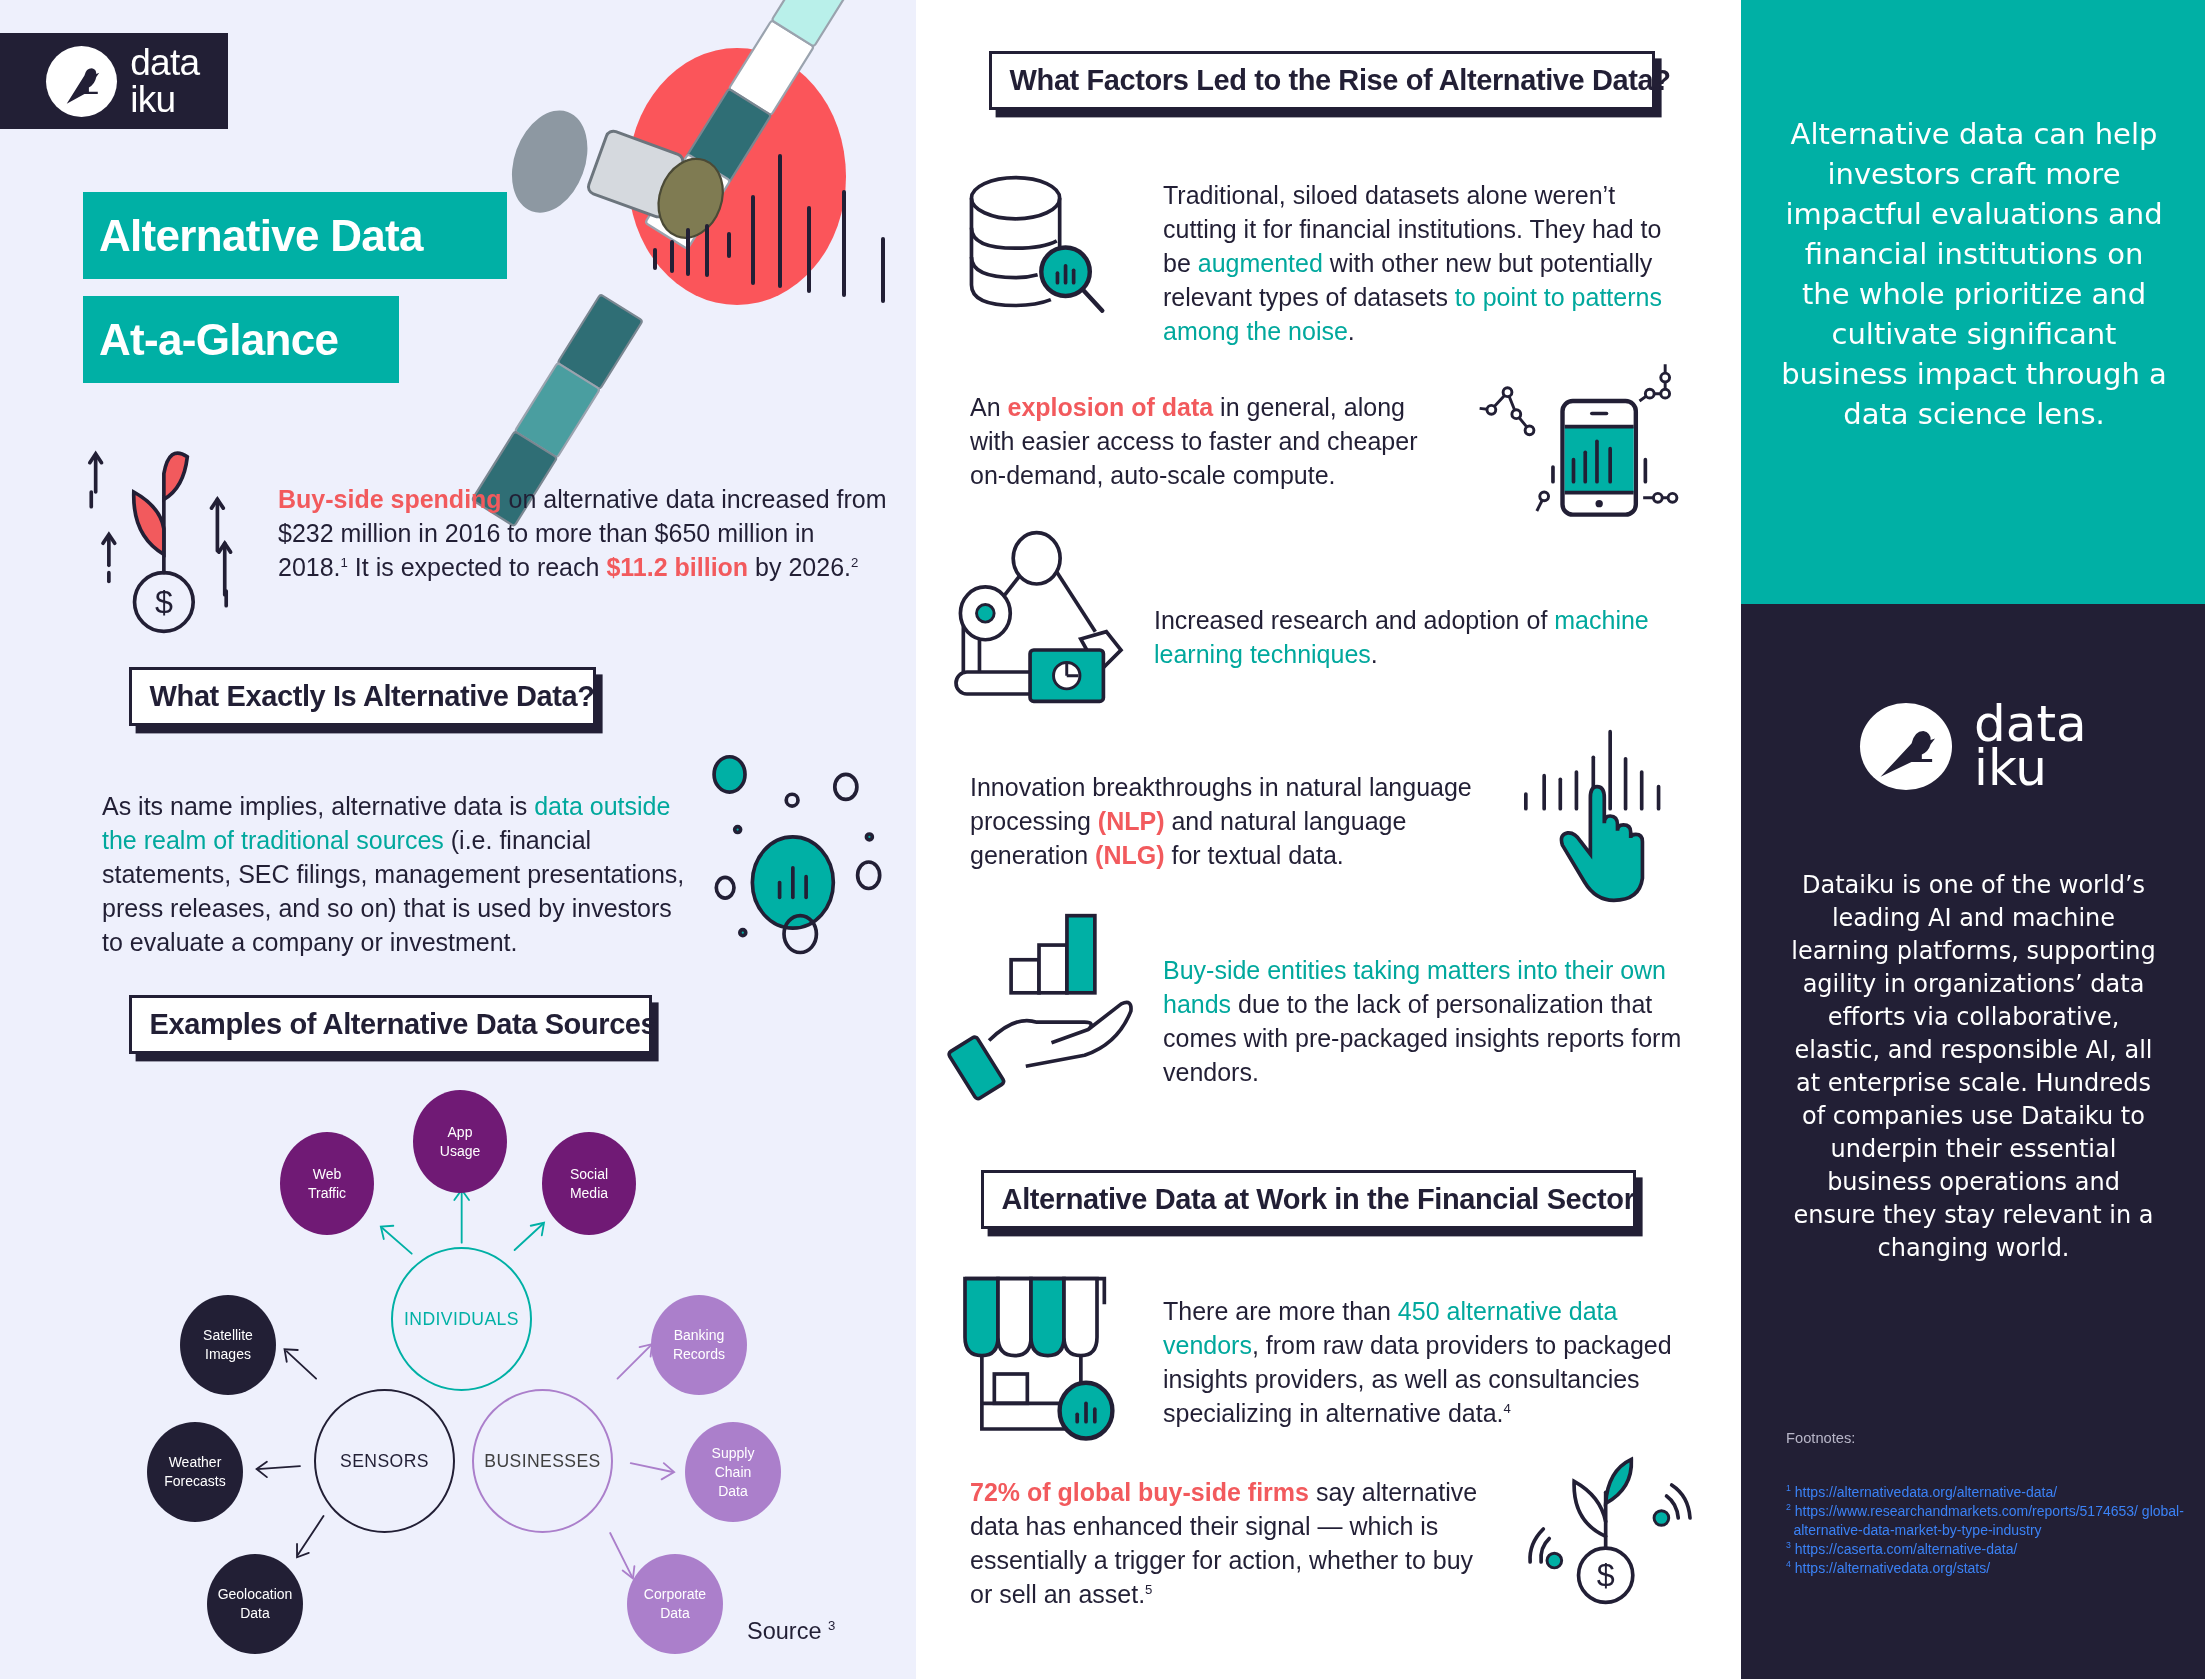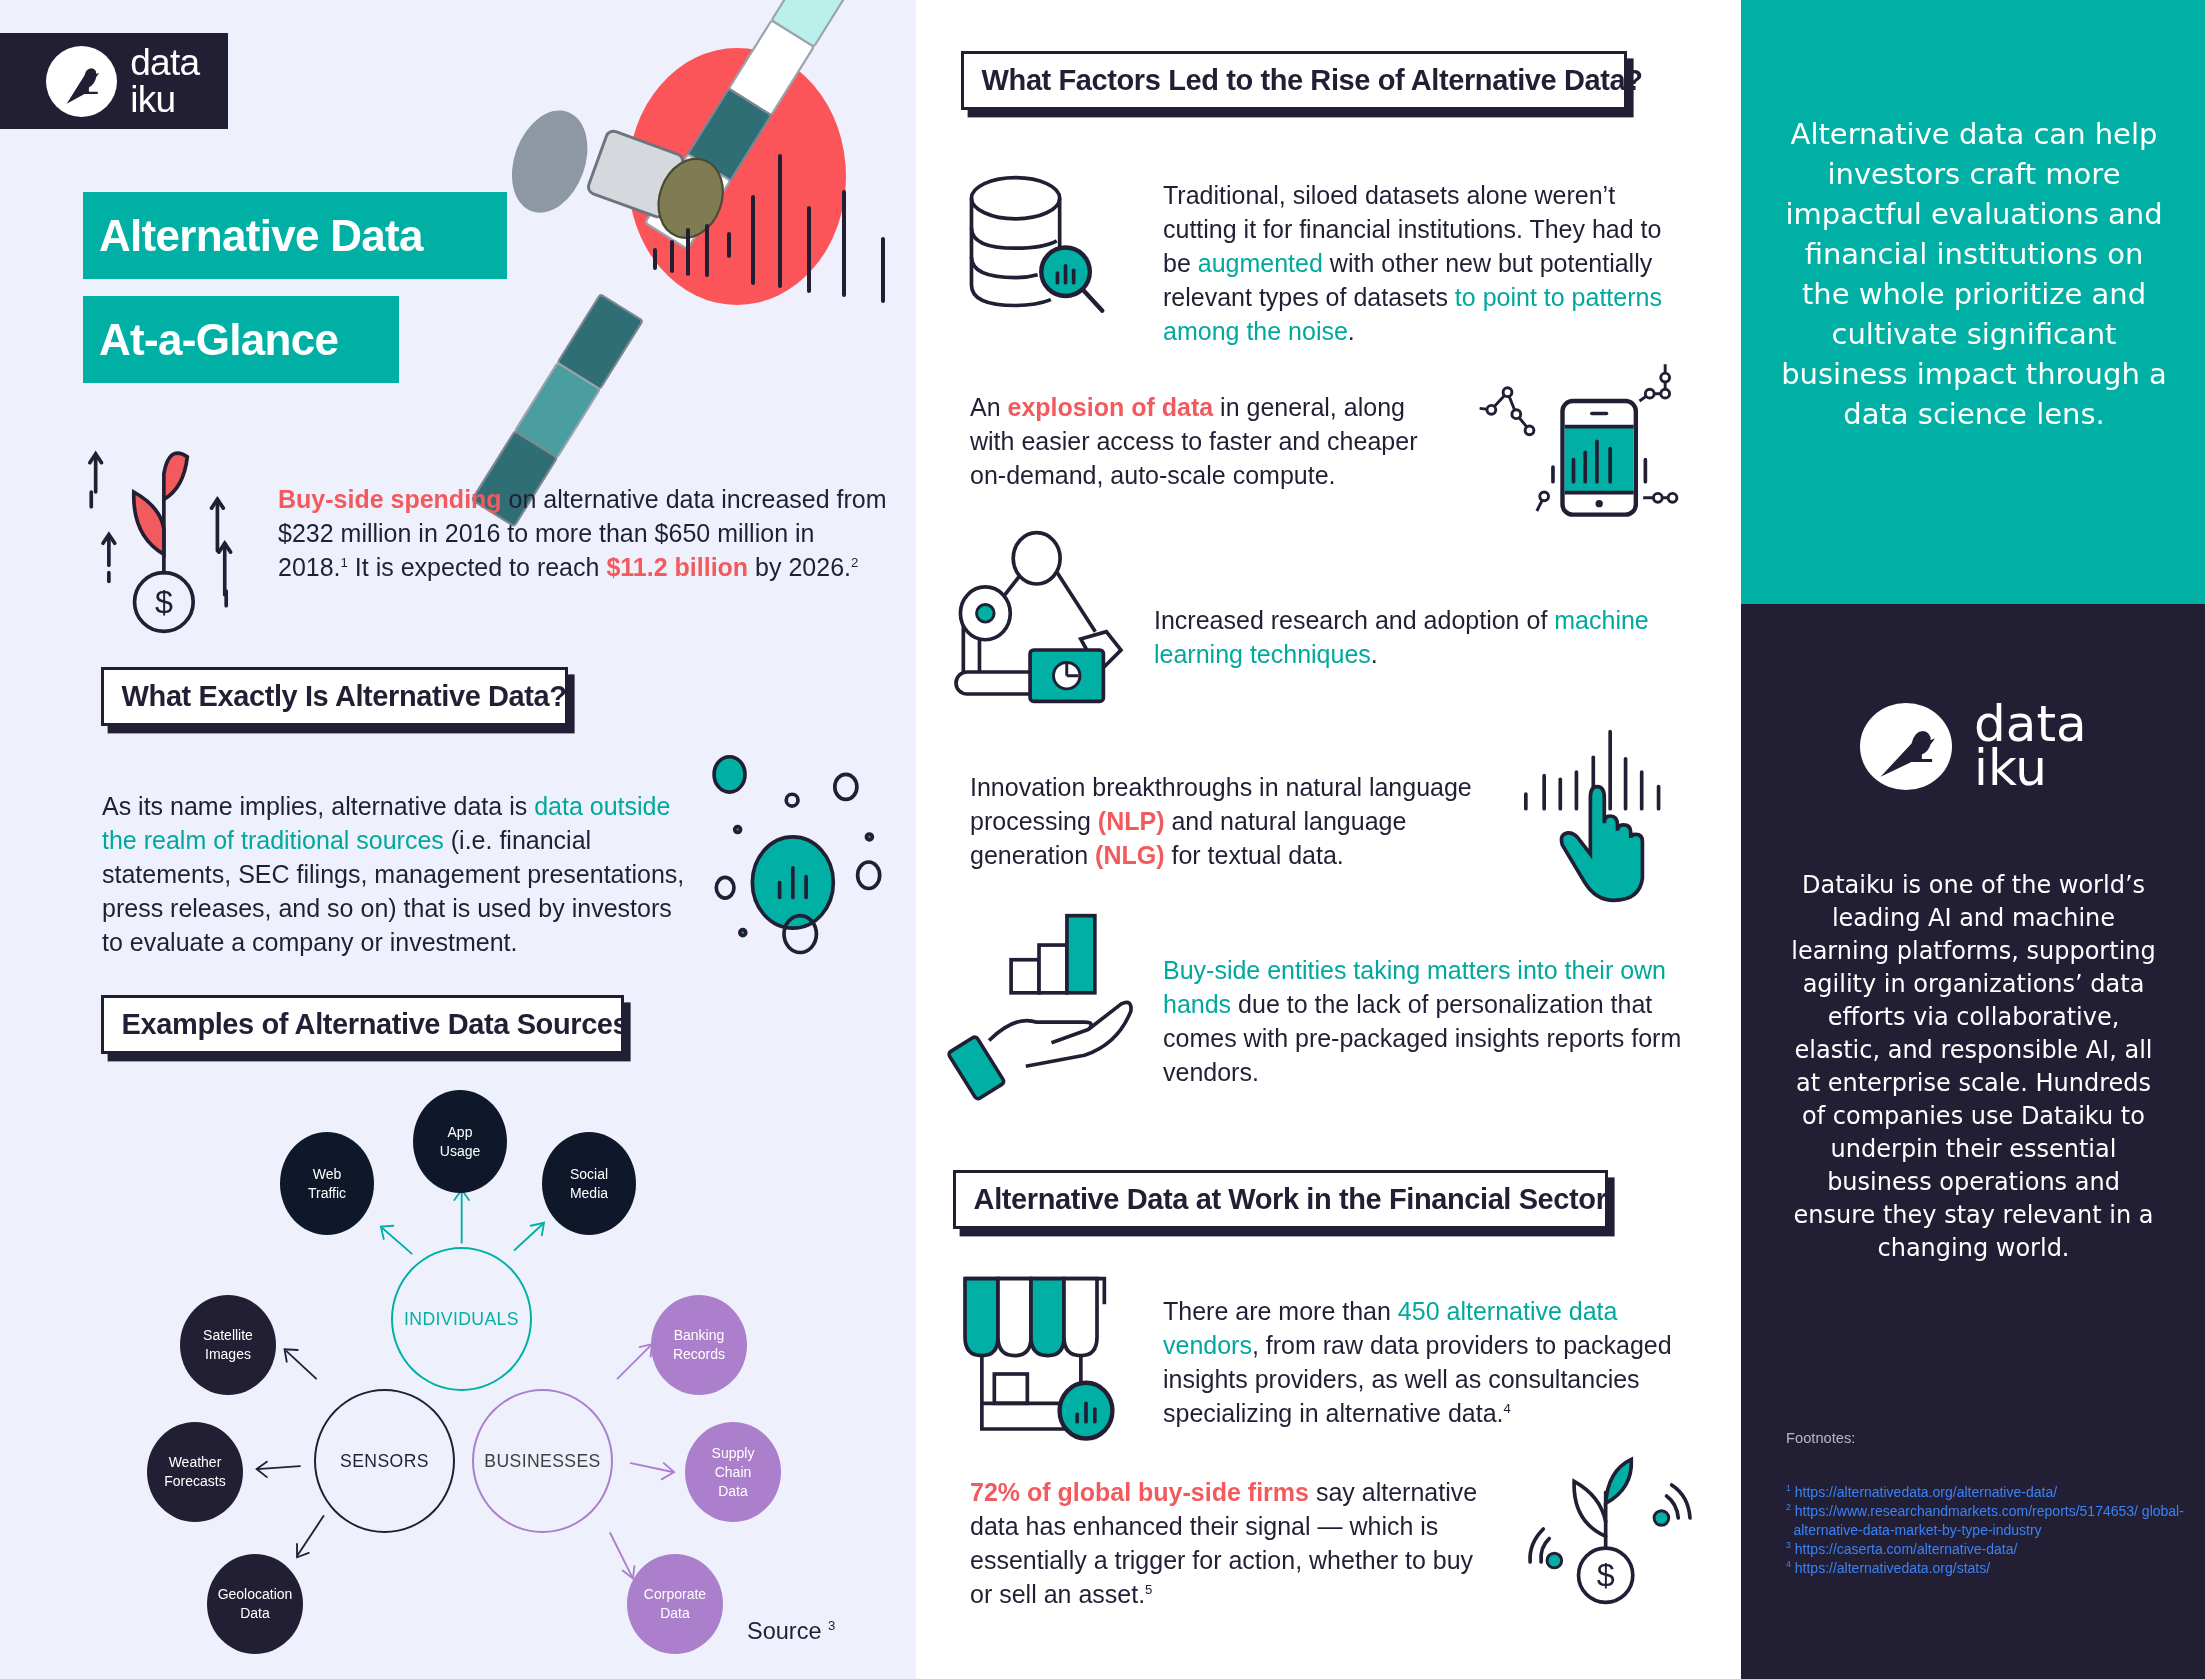--- a/index.html
+++ b/index.html
@@ -19,24 +19,24 @@
 
   .title-box { background: #00b0a5; color: #fff; font-weight: bold; font-size: 44px; letter-spacing: -0.7px; line-height: 1; padding: 0 16px; display: flex; align-items: center; }
   .red-circle { left: 628px; top: 48px; width: 218px; height: 257px; border-radius: 50%; background: #fb555a; }
   .vbar { background: #221f35; width: 4.4px; border-radius: 2.2px; }
 
   .body-text { font-size: 25px; line-height: 34px; color: #221f35; font-family: "Liberation Sans", sans-serif; }
   .hl-red { color: #f25a5d; font-weight: bold; }
   .hl-teal { color: #00a89d; font-weight: normal; }
   sup { font-size: 13.2px; vertical-align: super; line-height: 0; }
 
-  .sec-head { background: #fff; border: 3.7px solid #221f35; box-shadow: 6.6px 7.4px 0 #221f35; font-weight: bold; font-size: 29px; letter-spacing: -0.4px; color: #221f35; display: flex; align-items: center; padding-left: 17.6px; white-space: nowrap; }
+  .sec-head { background: #fff; border: 3.7px solid #221f35; box-shadow: 6.6px 7.4px 0 #221f35; font-weight: bold; font-size: 29px; letter-spacing: -0.4px; color: #221f35; display: flex; align-items: center; padding-left: 17.6px; white-space: nowrap; margin-left: 28px; }
 
   .bubble { border-radius: 50%; display: flex; align-items: center; justify-content: center; text-align: center; color: #fff; font-size: 14px; line-height: 19px; }
-  .bubble.teal { background: #0f172a; }
+  .bubble.teal { background: #701a75; }
   .bubble.navy { background: #221f35; }
   .bubble.purple { background: #ab7fcb; }
   .hub { border-radius: 50%; display: flex; align-items: center; justify-content: center; font-size: 17.6px; letter-spacing: 0.4px; }
 
   .side-quote { color: #fff; font-size: 29px; line-height: 40px; text-align: center; font-family: "DejaVu Sans", sans-serif; }
   .side-about { color: #fff; font-size: 24px; line-height: 33px; text-align: center; font-family: "DejaVu Sans", sans-serif; }
   .foot-label { color: #b8b6c8; font-size: 14.7px; }
   .foot-list { color: #3b82f6; font-size: 14px; line-height: 19px; list-style: none; }
   .foot-list li { padding-left: 7.4px; text-indent: -7.4px; }
   .foot-list sup { font-size: 8.8px; }

